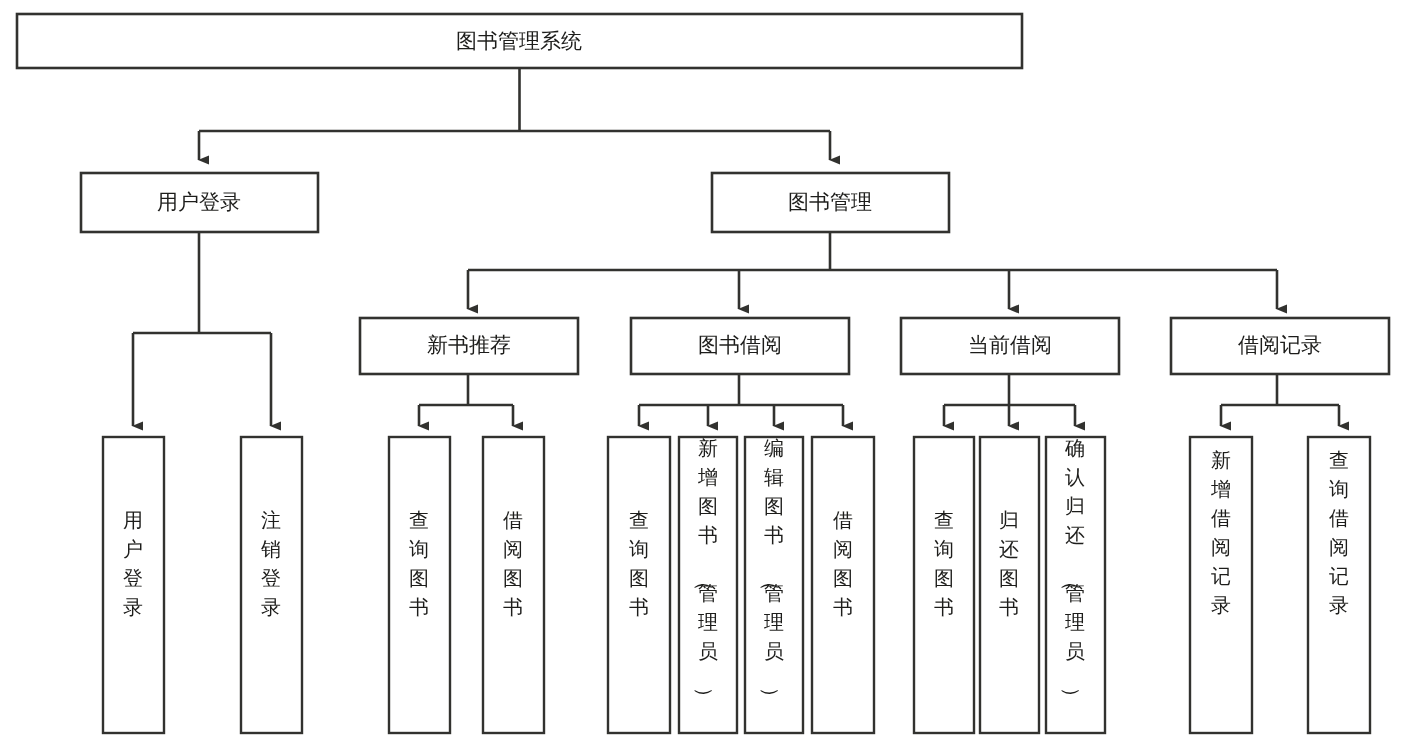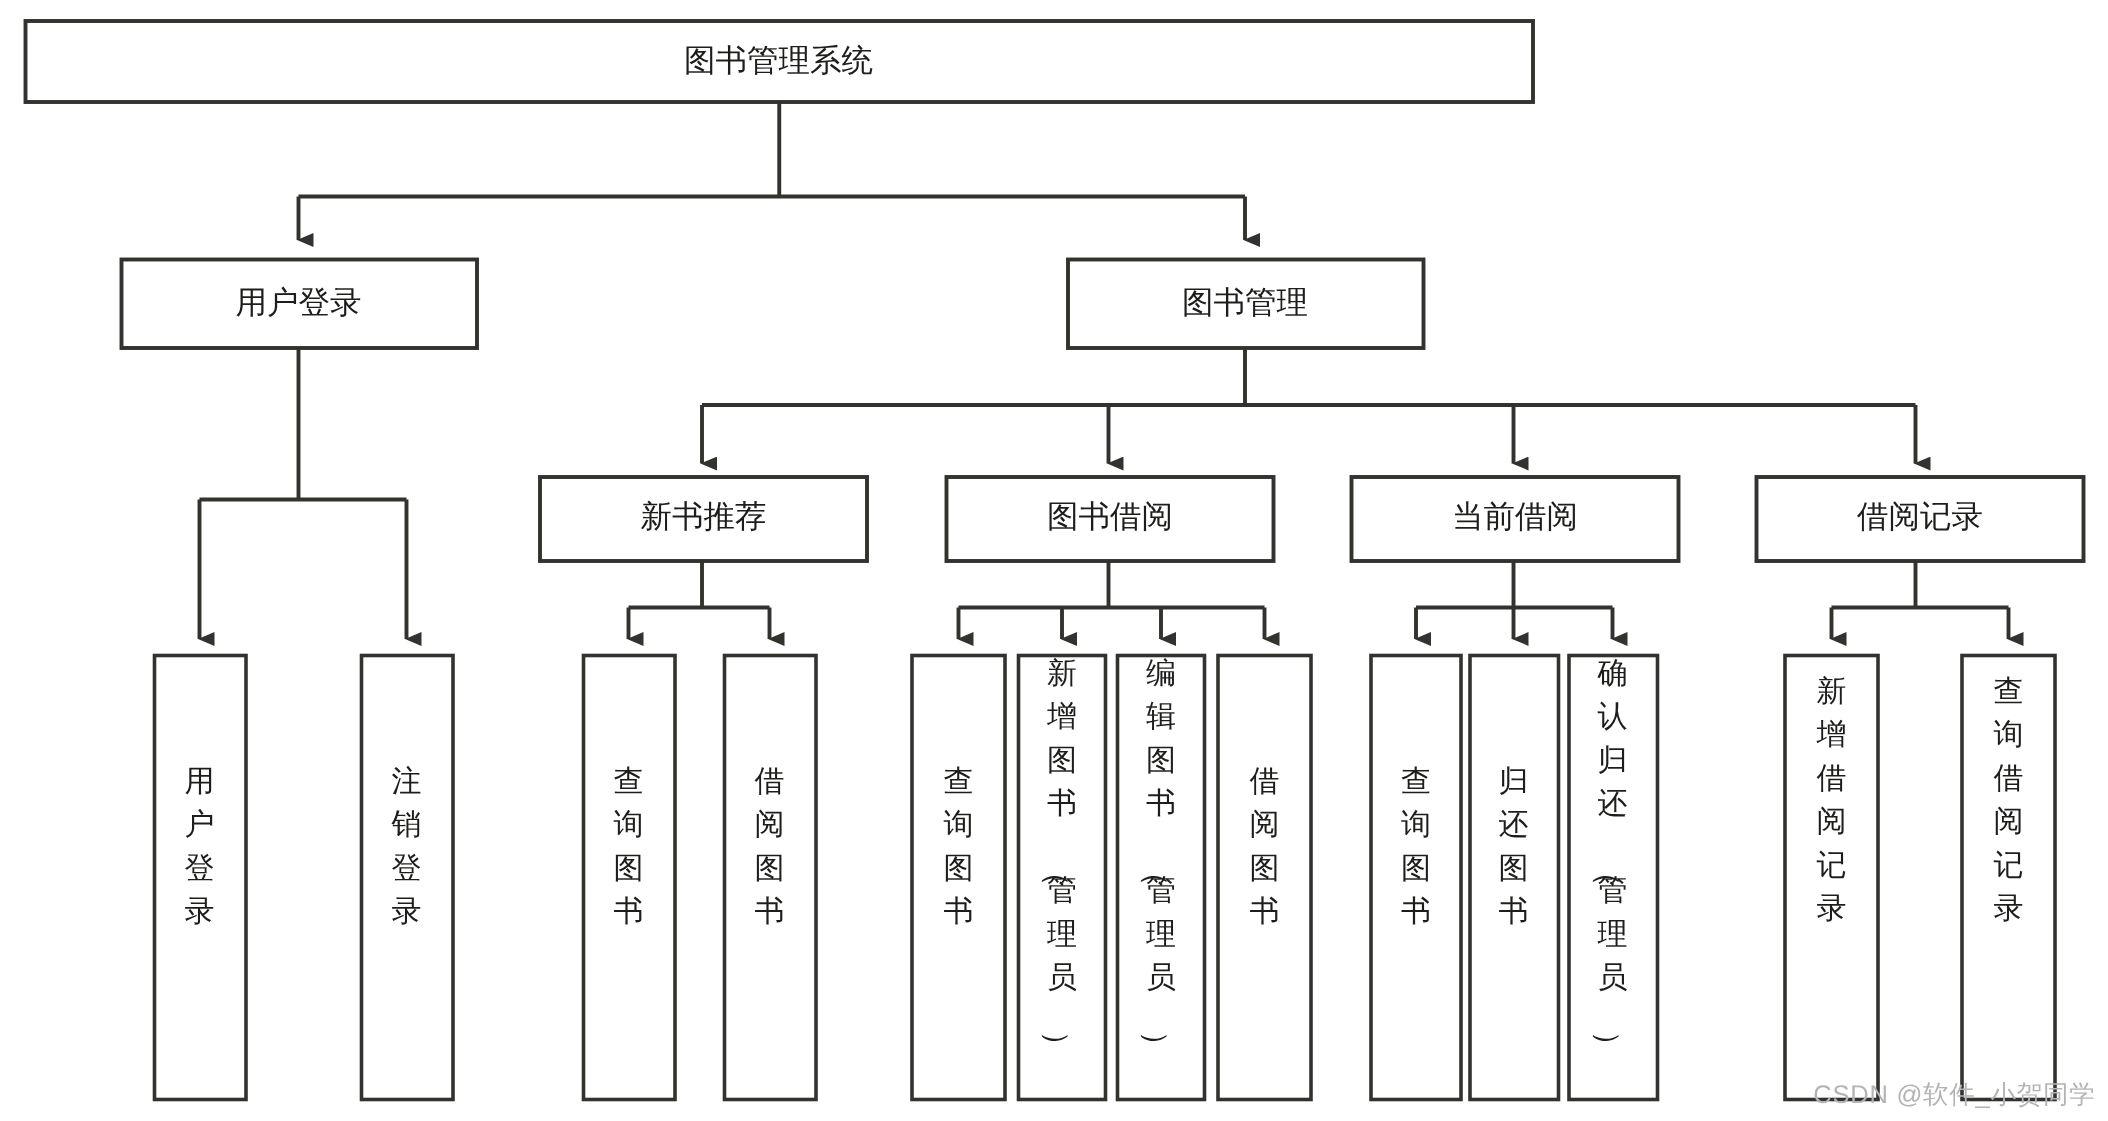--- a/index.html
+++ b/index.html
@@ -207,14 +207,13 @@
         <text class="node-label-v" x="1221" y="467"><tspan x="1221" y="467">新</tspan><tspan x="1221" y="496">增</tspan><tspan x="1221" y="525">借</tspan><tspan x="1221" y="554">阅</tspan><tspan x="1221" y="583">记</tspan><tspan x="1221" y="612">录</tspan></text>
       </g>
       <g>
         <rect class="node-rect-thin" x="1308" y="437" width="62" height="296"></rect>
         <text class="node-label-v" x="1339" y="467"><tspan x="1339" y="467">查</tspan><tspan x="1339" y="496">询</tspan><tspan x="1339" y="525">借</tspan><tspan x="1339" y="554">阅</tspan><tspan x="1339" y="583">记</tspan><tspan x="1339" y="612">录</tspan></text>
       </g>
 
     </g>
   </svg>
 
-  <div class="watermark">CSDN @软件_小贺同学</div>
 </div>
 
 </body></html>

